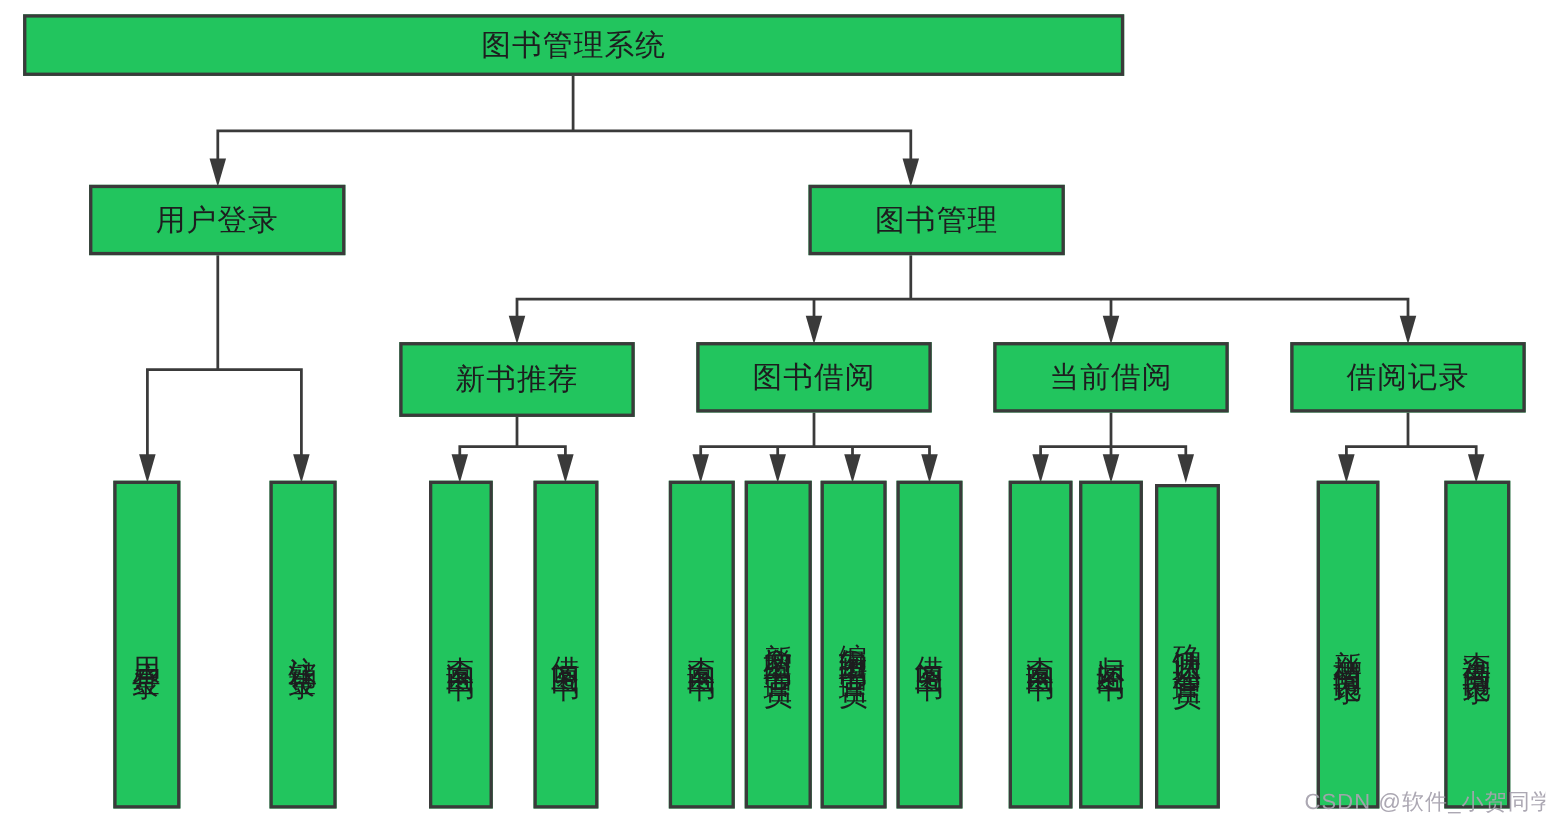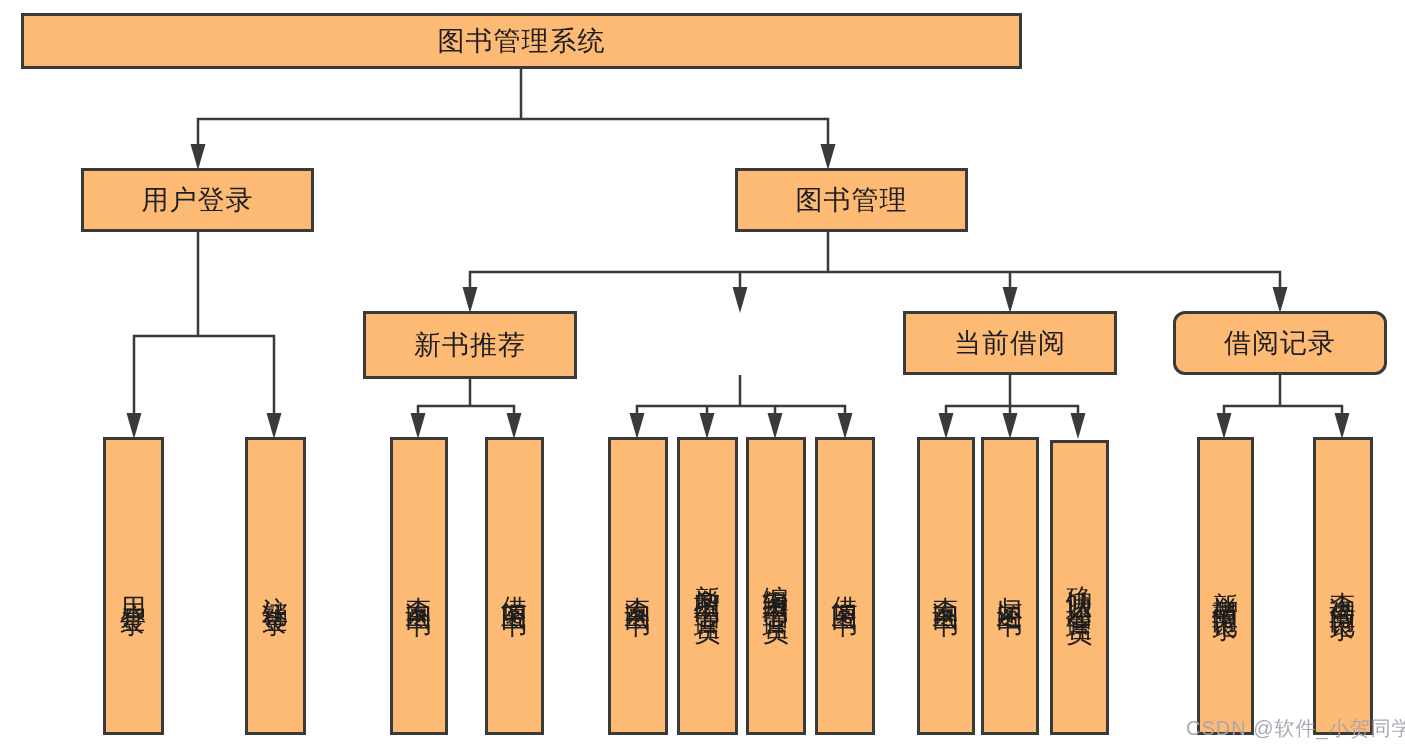--- a/index.html
+++ b/index.html
@@ -14,21 +14,21 @@
   svg.edges {
     position: absolute;
     left: 0; top: 0;
     width: 1405px; height: 747px;
     z-index: 1;
   }
   .box {
     position: absolute;
     box-sizing: border-box;
     border: 3px solid #3a3a3a;
-    background: #fdba74;
+    background: #22c55e;
     display: flex;
     align-items: center;
     justify-content: center;
     color: #1d1d1f;
     z-index: 2;
   }
   .box.h span {
     font-size: 27px;
     letter-spacing: 1px;
     white-space: nowrap;
@@ -96,24 +96,27 @@
   <div class="box h" style="left:81px; top:168px; width:233px; height:64px;">
     <span>用户登录</span>
   </div>
   <div class="box h" style="left:711px; top:168px; width:233px; height:64px;margin-left:24px;">
     <span>图书管理</span>
   </div>
 
   <div class="box h" style="left:363px; top:311px; width:214px; height:68px;">
     <span>新书推荐</span>
   </div>
+  <div class="box h" style="left:633px; top:311px; width:214px; height:64px;">
+    <span>图书借阅</span>
+  </div>
   <div class="box h" style="left:903px; top:311px; width:214px; height:64px;text-align:center;">
     <span>当前借阅</span>
   </div>
-  <div class="box h" style="left:1173px; top:311px; width:214px; height:64px;border-radius:12px;">
+  <div class="box h" style="left:1173px; top:311px; width:214px; height:64px;">
     <span>借阅记录</span>
   </div>
 
   <div class="box v" style="left:103px; top:437px; width:61px; height:298px;">
     <span>用户登录</span>
   </div>
   <div class="box v" style="left:245px; top:437px; width:61px; height:298px;">
     <span>注销登录</span>
   </div>
 

